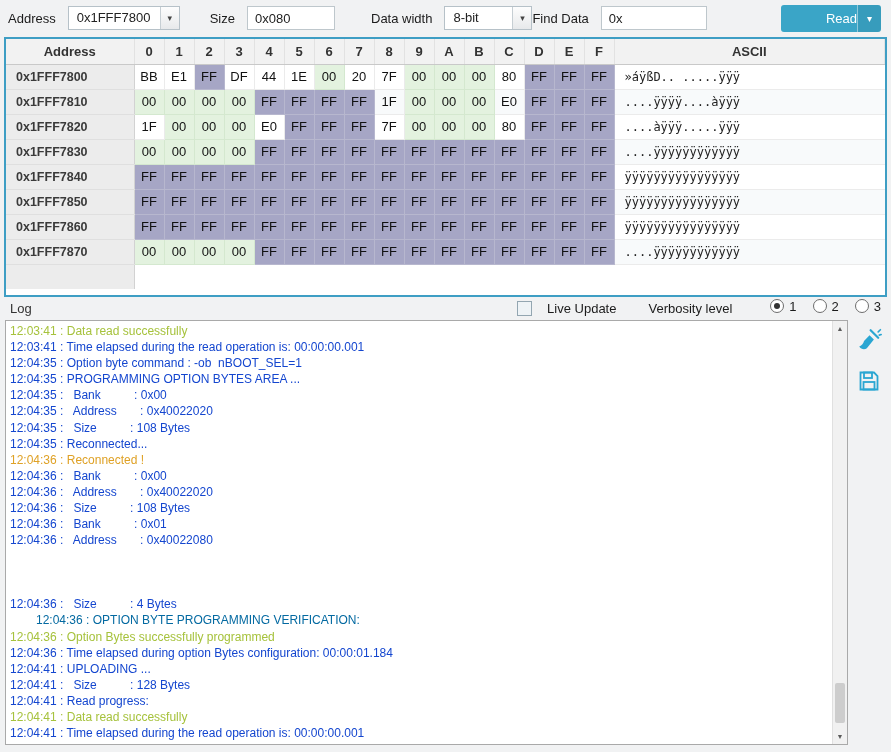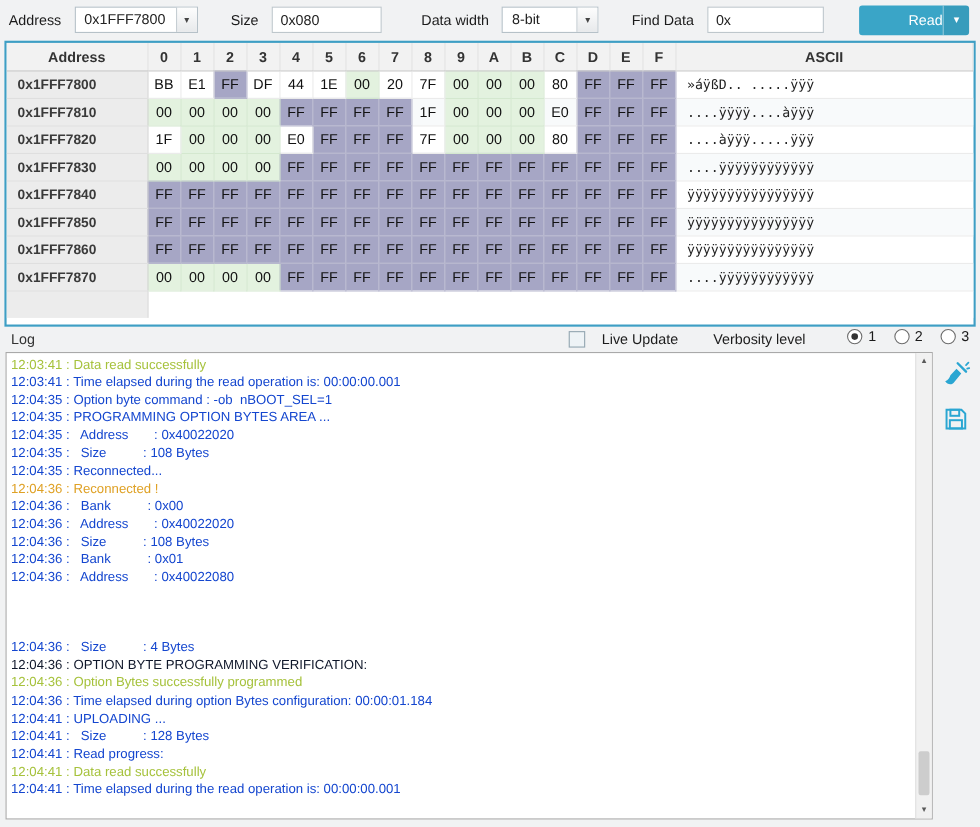--- a/index.html
+++ b/index.html
@@ -15,23 +15,23 @@
   .toolbar { position:absolute; top:0; left:0; right:0; height:36px;
     display:flex; align-items:center; padding:0 8px; }
   .lbl { font-size:13px; color:#1b1b1b; white-space:nowrap; }
   .combo { display:flex; height:24px; border:1px solid #b6c1c8; background:#fff; align-items:stretch; }
   .combo-val { padding:0 8px; font-size:13px; line-height:22px; color:#222; flex:1; }
   .combo-btn { width:19px; background:linear-gradient(#fdfdfd,#e7e9eb); border-left:1px solid #c6ced3;
     text-align:center; font-size:9px; line-height:22px; color:#444; cursor:pointer; }
   .txt { height:24px; border:1px solid #bec7cc; font-size:13px; padding:0 7px;
     font-family:"Liberation Sans", sans-serif; color:#222; background:#fff; }
   .m-lbl-input { margin-left:12px; }
-  .g1 { margin-left:30px; } .g2 { margin-left:36px; } .g3 { margin-left:30px; }
+  .g1 { margin-left:30px; } .g2 { margin-left:36px; } .g3 { }
   .w-address { width:112px; margin-left:12px; }
-  .w-size { width:100px; }
+  .w-size { width:88px; }
   .w-dw { width:88px; margin-left:12px; }
   .w-find { width:106px; }
   .read-btn { margin-left:auto; margin-right:2px; width:100px; height:27px; background:#3aa5c7;
     border-radius:3px; display:flex; align-items:center; color:#fff; cursor:pointer; overflow:hidden; }
   .read-label { flex:1; text-align:right; font-size:13px; }
   .read-arrow { width:24px; height:100%; display:flex; align-items:center; justify-content:center;
     border-left:1px solid rgba(255,255,255,.45); background:rgba(0,0,0,.05); font-size:10px; }
 
   
   .memwrap { position:absolute; top:37px; left:4px; width:883px; height:260px;
@@ -332,31 +332,32 @@
           </span></span>
     </div>
   </div>
 
   <div class="log-box">
     <div class="log-output" id="log-output">
         <div class="log-line" style="color: rgb(166, 194, 60);">12:03:41 : Data read successfully</div>
         <div class="log-line" style="color: rgb(20, 70, 207);">12:03:41 : Time elapsed during the read operation is: 00:00:00.001</div>
         <div class="log-line" style="color: rgb(20, 70, 207);">12:04:35 : Option byte command : -ob  nBOOT_SEL=1</div>
         <div class="log-line" style="color: rgb(20, 70, 207);">12:04:35 : PROGRAMMING OPTION BYTES AREA ...</div>
+        <div class="log-line" style="color: rgb(20, 70, 207);">12:04:35 :   Bank          : 0x00</div>
         <div class="log-line" style="color: rgb(20, 70, 207);">12:04:35 :   Address       : 0x40022020</div>
         <div class="log-line" style="color: rgb(20, 70, 207);">12:04:35 :   Size          : 108 Bytes</div>
         <div class="log-line" style="color: rgb(20, 70, 207);">12:04:35 : Reconnected...</div>
         <div class="log-line" style="color: rgb(223, 161, 37);">12:04:36 : Reconnected !</div>
         <div class="log-line" style="color: rgb(20, 70, 207);">12:04:36 :   Bank          : 0x00</div>
         <div class="log-line" style="color: rgb(20, 70, 207);">12:04:36 :   Address       : 0x40022020</div>
         <div class="log-line" style="color: rgb(20, 70, 207);">12:04:36 :   Size          : 108 Bytes</div>
         <div class="log-line" style="color: rgb(20, 70, 207);">12:04:36 :   Bank          : 0x01</div>
         <div class="log-line" style="color: rgb(20, 70, 207);">12:04:36 :   Address       : 0x40022080</div>
         <div class="log-line" style="color: rgb(20, 70, 207); margin-top: 48px;">12:04:36 :   Size          : 4 Bytes</div>
-        <div class="log-line" style="color: #0f172a;">12:04:36 : OPTION BYTE PROGRAMMING VERIFICATION:</div>
+        <div class="log-line" style="color: #0369a1; margin-left: 26px;">12:04:36 : OPTION BYTE PROGRAMMING VERIFICATION:</div>
         <div class="log-line" style="color: rgb(166, 194, 60);">12:04:36 : Option Bytes successfully programmed</div>
         <div class="log-line" style="color: rgb(20, 70, 207);">12:04:36 : Time elapsed during option Bytes configuration: 00:00:01.184</div>
         <div class="log-line" style="color: rgb(20, 70, 207);">12:04:41 : UPLOADING ...</div>
         <div class="log-line" style="color: rgb(20, 70, 207);">12:04:41 :   Size          : 128 Bytes</div>
         <div class="log-line" style="color: rgb(20, 70, 207);">12:04:41 : Read progress:</div>
         <div class="log-line" style="color: rgb(166, 194, 60);">12:04:41 : Data read successfully</div>
         <div class="log-line" style="color: rgb(20, 70, 207);">12:04:41 : Time elapsed during the read operation is: 00:00:00.001</div>
       </div>
     <div class="vscroll">
       <div class="arr up">▲</div>

